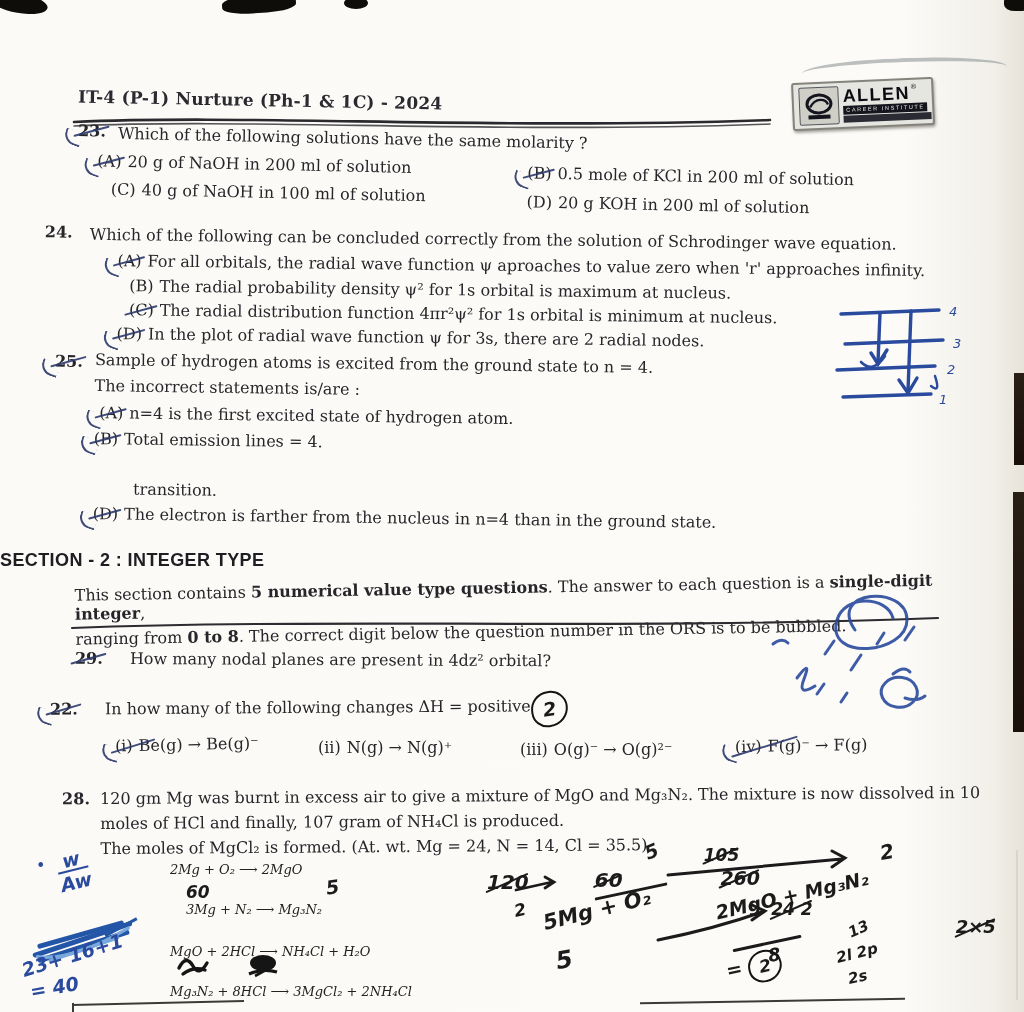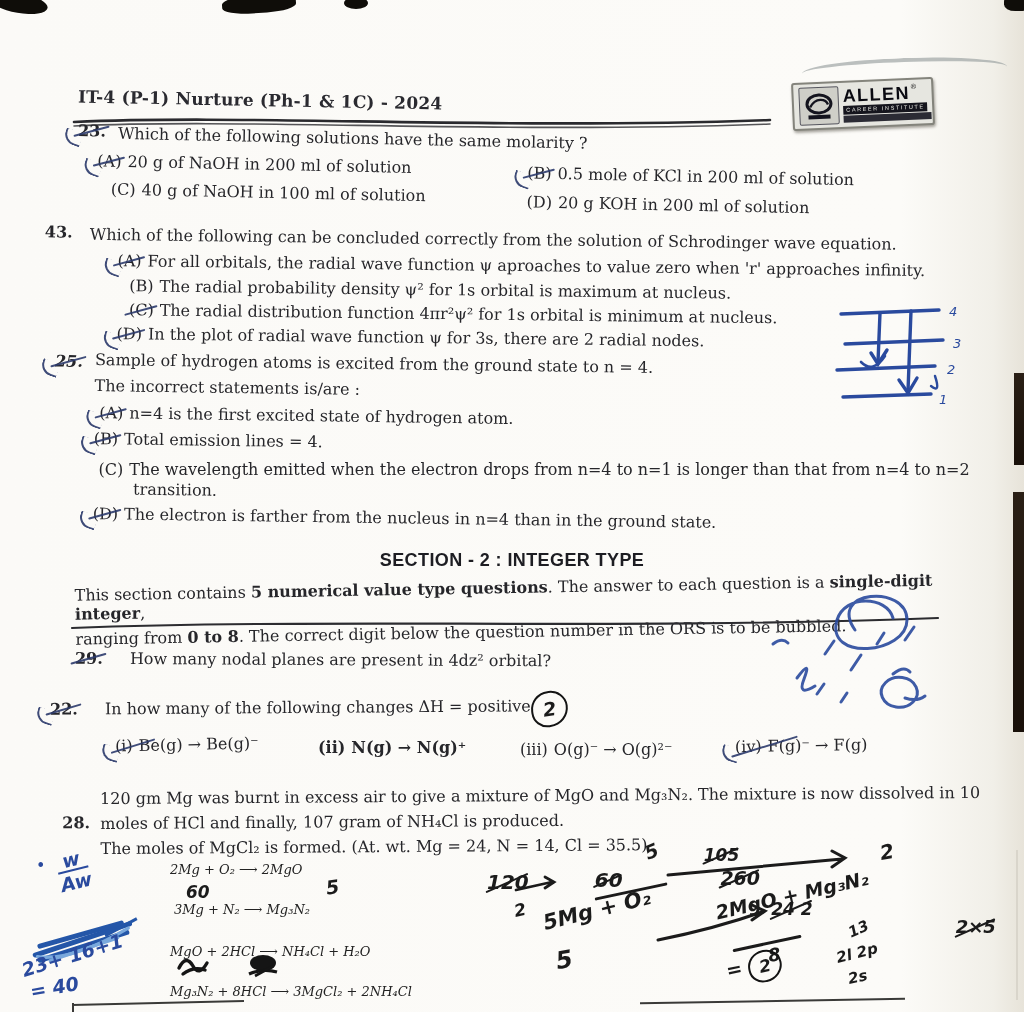--- a/index.html
+++ b/index.html
@@ -103,21 +103,21 @@
     <span class="abs opt" style="left:72px;top:58px;">
       <span class="optlab">(C)</span><span>40 g of NaOH in 100 ml of solution</span>
     </span>
     <span class="abs opt" style="left:488px;top:62px;">
       <span class="optlab">(D)</span><span>20 g KOH in 200 ml of solution</span>
     </span>
   </div>
 
   
   <div class="abs" style="left:40px;top:228px;width:950px;transform:rotate(0.7deg);">
-    <span class="abs qnum" style="left:5px;top:0;">43.</span>
+    <span class="abs qnum" style="left:5px;top:0;">24.</span>
     <span class="abs qtext" style="left:50px;top:2px;">Which of the following can be concluded correctly from the solution of Schrodinger wave equation.</span>
     <span class="abs opt" style="left:78px;top:28px;">
       <span class="optlab strike hook">(A)</span><span>For all orbitals, the radial wave function ψ aproaches to value zero when 'r' approaches infinity.</span>
     </span>
     <span class="abs opt" style="left:90px;top:53px;">
       <span class="optlab">(B)</span><span>The radial probability density ψ² for 1s orbital is maximum at nucleus.</span>
     </span>
     <span class="abs opt" style="left:90px;top:77px;">
       <span class="optlab strike">(C)</span><span>The radial distribution function 4πr²ψ² for 1s orbital is minimum at nucleus.</span>
     </span>
@@ -143,42 +143,39 @@
     <g fill="#2a4a9e" font-family="DejaVu Sans" font-size="13" font-style="italic">
       <text x="116" y="18">4</text>
       <text x="120" y="50">3</text>
       <text x="114" y="76">2</text>
       <text x="106" y="106">1</text>
     </g>
   </svg>
 
   
   <div class="abs" style="left:40px;top:352px;width:960px;transform:rotate(0.8deg);">
-    <span class="abs qnum strike hook" style="left:15px;top:6px;font-style:italic;">25.</span>
+    <span class="abs qnum strike hook" style="left:15px;top:6px;">25.</span>
     <span class="abs qtext" style="left:55px;top:4px;">Sample of hydrogen atoms is excited from the ground state to n = 4.</span>
     <span class="abs qtext" style="left:55px;top:30px;">The incorrect statements is/are :</span>
     <span class="abs opt" style="left:60px;top:57px;">
       <span class="optlab strike hook">(A)</span><span>n=4 is the first excited state of hydrogen atom.</span>
     </span>
     <span class="abs opt" style="left:55px;top:83px;">
       <span class="optlab strike hook">(B)</span><span>Total emission lines = 4.</span>
     </span>
-    <span class="abs opt" style="left:60px;top:108px;transform:rotate(-0.8deg);">
-      <span class="optlab">(C)</span><span>The wavelength emitted when the electron drops from n=4 to n=1 is longer than that from n=4 to n=2</span>
-    </span>
     <span class="abs opt" style="left:95px;top:133px;">
       <span>transition.</span>
     </span>
     <span class="abs opt" style="left:55px;top:158px;">
       <span class="optlab strike hook">(D)</span><span>The electron is farther from the nucleus in n=4 than in the ground state.</span>
     </span>
   </div>
 
   
-  <div class="abs sectitle" style="left:0;top:550px;width:1024px;text-align:center;">SECTION - 2 : INTEGER TYPE</div>
+  <div class="abs sectitle" style="left:0;top:550px;width:1024px;text-align:left;">SECTION - 2 : INTEGER TYPE</div>
   <div class="abs" style="left:75px;top:578px;width:880px;transform:rotate(-1.0deg);font-size:16px;">
     <div>
       <span>This section contains </span><span class="b">5 numerical value type questions</span><span>. The answer to each question is a </span><span class="b">single-digit integer</span><span>,</span>
     </div>
     <div style="margin-top:6px;">
       <span>ranging from </span><span class="b">0 to 8</span><span>. The correct digit below the question number in the ORS is to be bubbled.</span>
     </div>
   </div>
   <svg class="abs" width="875" height="20" viewBox="0 0 875 20" style="left:68px;top:614px;">
     <path d="M4,14 C250,4 560,16 870,4" stroke="#2c2c30" stroke-width="2.2" fill="none" stroke-linecap="round"></path>
@@ -212,42 +209,42 @@
   <div class="abs" style="left:50px;top:698px;transform:rotate(-0.4deg);">
     <span class="qnum strike hook">22.</span>
     <span class="qtext" style="margin-left:22px;">In how many of the following changes ΔH = positive</span>
   </div>
   <span class="abs hw circ" style="left:531px;top:691px;width:33px;height:32px;transform:rotate(-8deg);font-size:19px;font-weight:700;">
     <span>2</span>
   </span>
   <span class="abs opt" style="left:115px;top:735px;transform:rotate(-1.2deg);">
     <span class="optlab strike strike-long hook">(i)</span><span>Be(g) → Be(g)⁻</span>
   </span>
-  <span class="abs opt" style="left:318px;top:738px;font-weight:bold;">
+  <span class="abs opt" style="left:318px;top:738px;">
     <span class="optlab">(ii)</span><span>N(g) → N(g)⁺</span>
   </span>
   <span class="abs opt" style="left:520px;top:740px;">
     <span class="optlab">(iii)</span><span>O(g)⁻ → O(g)²⁻</span>
   </span>
   <span class="abs opt" style="left:735px;top:736px;transform:rotate(-1deg);">
     <span class="optlab strike strike-long hook">(iv)</span><span>F(g)⁻ → F(g)</span>
   </span>
 
   
   <div class="abs" style="left:60px;top:786px;width:950px;transform:rotate(-0.4deg);">
-    <span class="abs qnum" style="left:2px;top:0;margin-top:24px;">28.</span>
+    <span class="abs qnum" style="left:2px;top:0;">28.</span>
     <span class="abs qtext" style="left:40px;top:0;">120 gm Mg was burnt in excess air to give a mixture of MgO and Mg₃N₂. The mixture is now dissolved in 10</span>
     <span class="abs qtext" style="left:40px;top:25px;">moles of HCl and finally, 107 gram of NH₄Cl is produced.</span>
     <span class="abs qtext" style="left:40px;top:50px;">The moles of MgCl₂ is formed. (At. wt. Mg = 24, N = 14, Cl = 35.5)</span>
   </div>
 
   
   <div class="abs" style="left:170px;top:862px;">
     <div class="eq" style="position:absolute;left:0;top:0;">2Mg + O₂ ⟶ 2MgO</div>
-    <div class="eq" style="position:absolute;left:4px;top:40px;">3Mg + N₂ ⟶ Mg₃N₂</div>
+    <div class="eq" style="position:absolute;left:16px;top:40px;">3Mg + N₂ ⟶ Mg₃N₂</div>
     <div class="eq" style="position:absolute;left:0;top:82px;">MgO + 2HCl ⟶ NH₄Cl + H₂O</div>
     <div class="eq" style="position:absolute;left:0;top:122px;">Mg₃N₂ + 8HCl ⟶ 3MgCl₂ + 2NH₄Cl</div>
   </div>
   <span class="abs hw" style="left:186px;top:882px;font-size:17px;font-weight:700;">60</span>
   <span class="abs hw" style="left:326px;top:876px;font-size:19px;font-weight:700;transform:rotate(-8deg);">5</span>
   
   <svg class="abs" width="130" height="26" viewBox="0 0 130 26" style="left:175px;top:952px;">
     <g stroke="#151515" stroke-width="3.4" fill="none" stroke-linecap="round">
       <path d="M4,16 q7,-14 14,-2 q6,11 14,-3"></path>
       <path d="M8,22 q10,-8 22,-4"></path>

